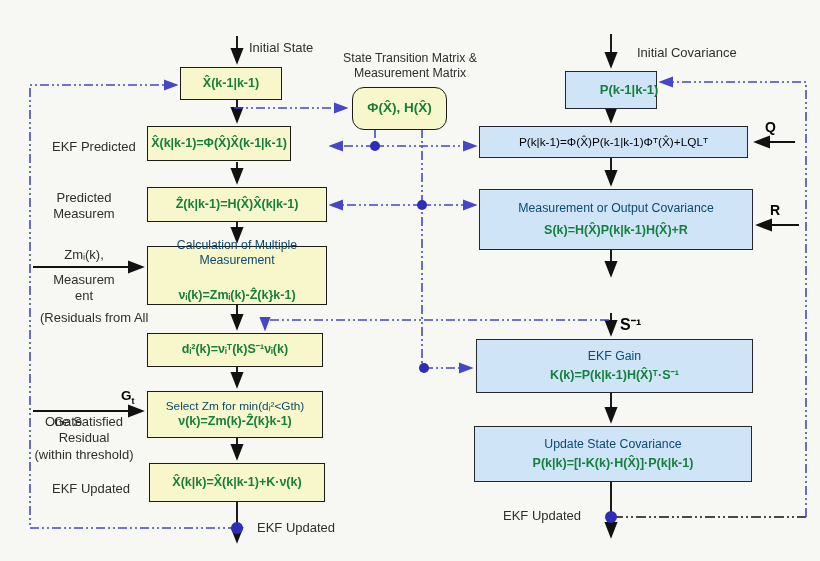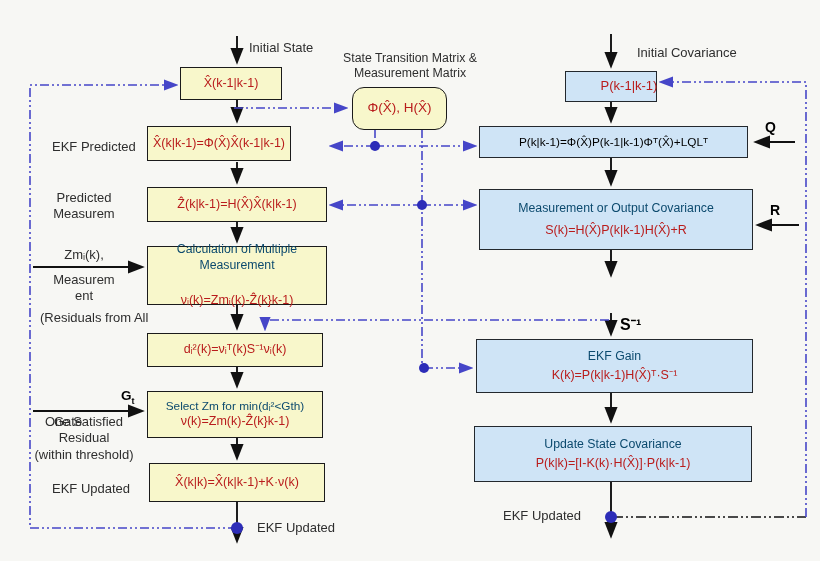--- a/index.html
+++ b/index.html
@@ -4,21 +4,21 @@
 <style>
   html,body { margin:0; padding:0; }
   body { font-family:"Liberation Sans", sans-serif; background:#f7f7f4; }
   #stage { position:relative; width:820px; height:561px; background:#f7f7f4; overflow:hidden; }
   #wires { position:absolute; left:0; top:0; width:820px; height:561px; }
   .box { position:absolute; box-sizing:border-box; display:flex; flex-direction:column;
          align-items:center; justify-content:center; text-align:center; line-height:1.25;
          white-space:nowrap; z-index:2; }
   .yb  { background:#f8f7cb; border:1.7px solid #1b1b1b; }
   .bb  { background:#cfe4f6; border:1.7px solid #23282d; }
-  .eq  { font-weight:normal; font-size:12.5px; color:#b91c1c; }
+  .eq  { font-weight:bold; font-size:12.5px; color:#15803d; }
   .eq-sm { font-weight:normal; font-size:11.8px; color:#000; }
   .cap { font-size:12.3px; color:#0c4a6e; }
   .lbl { position:absolute; font-size:13px; color:#2e2e2e; line-height:1.25; z-index:2; white-space:nowrap; }
   .lbl.center { text-align:center; }
   .bold { font-weight:bold; color:#000; }
   .gap4 { height:4px; } .gap7 { height:7px; }
   sub { font-size:9px; }
 </style>
 </head>
 <body>
@@ -93,40 +93,40 @@
   </div>
 
   <div class="box yb" style="left:147px; top:126px; width:144px; height:35px;">
     <div class="eq">X̂(k|k-1)=Φ(X̂)X̂(k-1|k-1)</div>
   </div>
 
   <div class="box yb" style="left:147px; top:187px; width:180px; height:35px;">
     <div class="eq">Ẑ(k|k-1)=H(X̂)X̂(k|k-1)</div>
   </div>
 
-  <div class="box yb" style="left:147px; top:246px; width:180px; height:59px;">
+  <div class="box yb" style="left:147px; top:246px; width:180px; height:59px;justify-content:flex-end;">
     <div class="cap">Calculation of Multiple</div>
     <div class="cap">Measurement</div>
     <div class="eq" style="margin-top:20px;">νᵢ(k)=Zmᵢ(k)-Ẑ(k}k-1)</div>
   </div>
 
   <div class="box yb" style="left:147px; top:333px; width:176px; height:34px;">
     <div class="eq">dᵢ²(k)=νᵢᵀ(k)S⁻¹νᵢ(k)</div>
   </div>
 
   <div class="box yb" style="left:147px; top:391px; width:176px; height:47px;">
     <div class="cap" style="font-size:11.8px;">Select Zm for min(dᵢ²&lt;Gth)</div>
     <div class="eq">ν(k)=Zm(k)-Ẑ(k}k-1)</div>
   </div>
 
   <div class="box yb" style="left:149px; top:463px; width:176px; height:39px;">
     <div class="eq">X̂(k|k)=X̂(k|k-1)+K·ν(k)</div>
   </div>
 
-  <div class="box bb" style="left:565px; top:71px; width:92px; height:31px;padding-left:36px;">
+  <div class="box bb" style="left:565px; top:71px; width:92px; height:38px;padding-left:36px;">
     <div class="eq" style="font-size:13px;">P(k-1|k-1)</div>
   </div>
 
   <div class="box bb" style="left:479px; top:126px; width:269px; height:32px;">
     <div class="eq-sm">P(k|k-1)=Φ(X̂)P(k-1|k-1)Φᵀ(X̂)+LQLᵀ</div>
   </div>
 
   <div class="box bb" style="left:479px; top:189px; width:274px; height:61px;">
     <div class="cap">Measurement or Output Covariance</div>
     <div class="gap7"></div>

